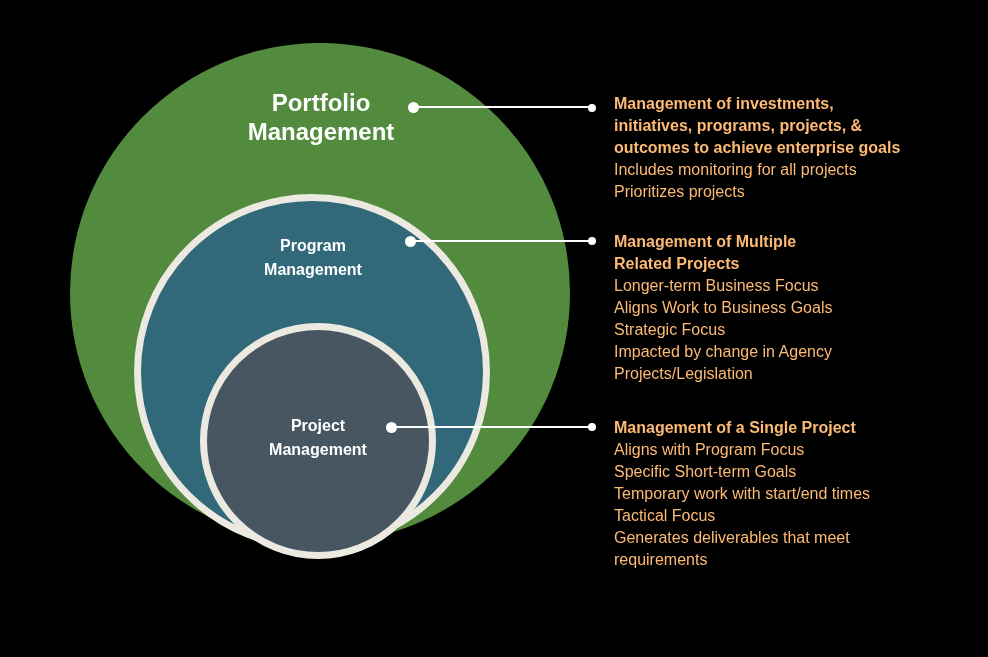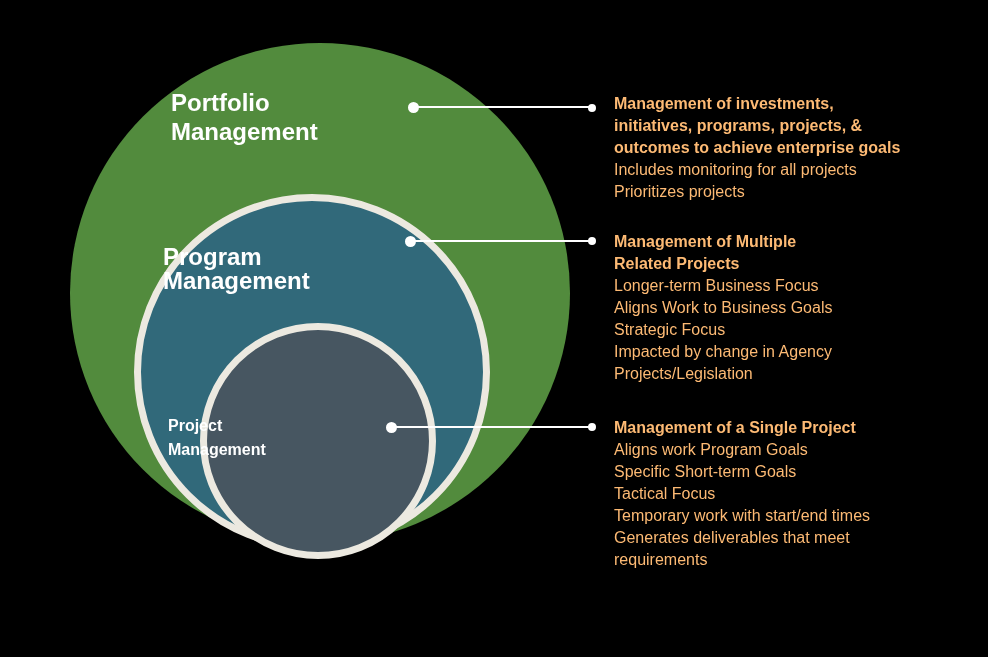--- a/index.html
+++ b/index.html
@@ -13,24 +13,24 @@
   }
   .circle { position: absolute; border-radius: 50%; }
   .c-portfolio { left: 70px;  top: 43px;  width: 500px; height: 500px; background: #528B3D; }
   .c-program   { left: 134px; top: 194px; width: 356px; height: 356px; background: #31697A;
                  border: 7px solid #ECE9E0; box-sizing: border-box; }
   .c-project   { left: 200px; top: 323px; width: 236px; height: 236px; background: #475661;
                  border: 7px solid #ECE9E0; box-sizing: border-box; }
 
   .circle-label {
     position: absolute; color: #FFFFFF; font-weight: bold;
-    text-align: left; white-space: pre-line;
+    text-align: center; white-space: pre-line;
   }
   .l-portfolio { left: 171px; top: 88px;  width: 300px; font-size: 24px; line-height: 29px; }
-  .l-program   { left: 163px; top: 245px; width: 300px; font-size: 24px; line-height: 24px; }
+  .l-program   { left: 163px; top: 234px; width: 300px; font-size: 16px; line-height: 24px; }
   .l-project   { left: 168px; top: 414px; width: 300px; font-size: 16px; line-height: 24px; }
 
   .connector-line { position: absolute; height: 2px; background: #FFFFFF; }
   .cl-1 { left: 414px; top: 106px; width: 178px; }
   .cl-2 { left: 411px; top: 240px; width: 181px; }
   .cl-3 { left: 392px; top: 426px; width: 200px; }
 
   .dot { position: absolute; border-radius: 50%; background: #FFFFFF; }
   .dot-lg { width: 11px; height: 11px; }
   .dot-sm { width: 8px;  height: 8px; }
@@ -89,21 +89,21 @@
 Related Projects</div>
     <div class="item">Longer-term Business Focus</div>
     <div class="item">Aligns Work to Business Goals</div>
     <div class="item">Strategic Focus</div>
     <div class="item">Impacted by change in Agency
 Projects/Legislation</div>
   </div>
 
   <div class="annotation a-project">
     <div class="heading">Management of a Single Project</div>
-    <div class="item">Aligns work Program Goals</div>
+    <div class="item">Aligns with Program Focus</div>
     <div class="item">Specific Short-term Goals</div>
+    <div class="item">Temporary work with start/end times</div>
     <div class="item">Tactical Focus</div>
-    <div class="item">Temporary work with start/end times</div>
     <div class="item">Generates deliverables that meet
 requirements</div>
   </div>
 
 </div>
 
 </body></html>

